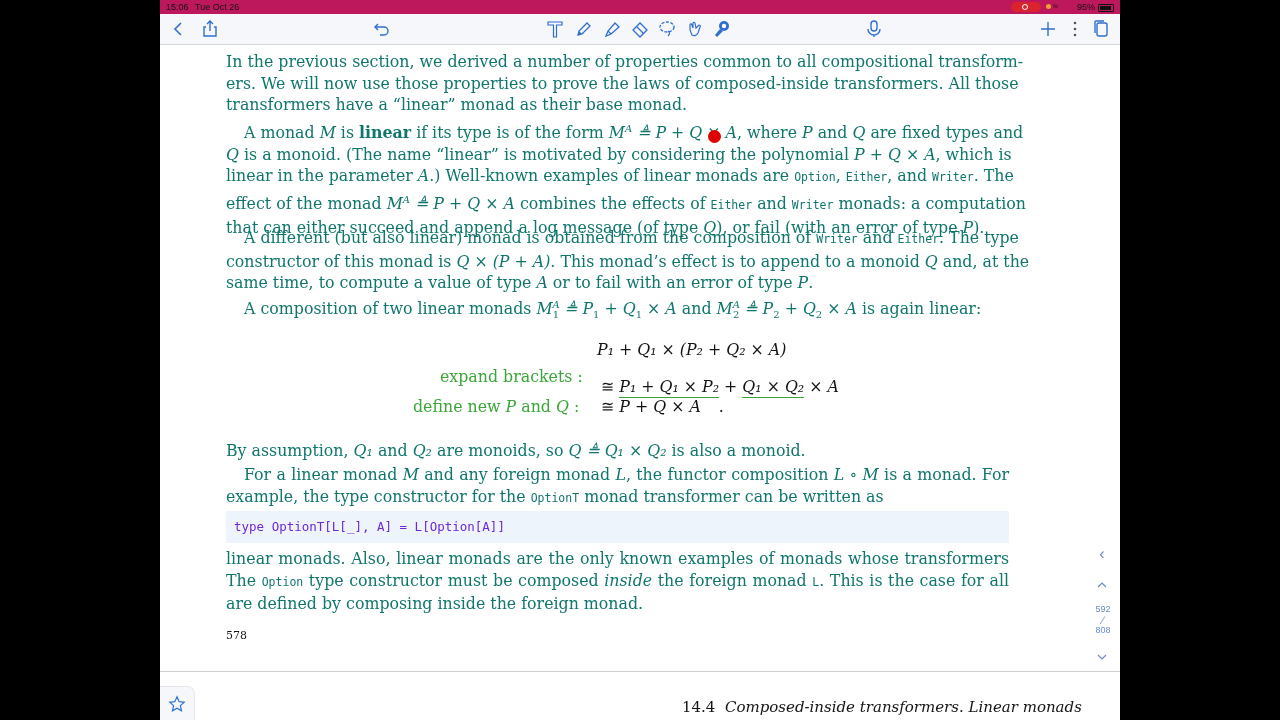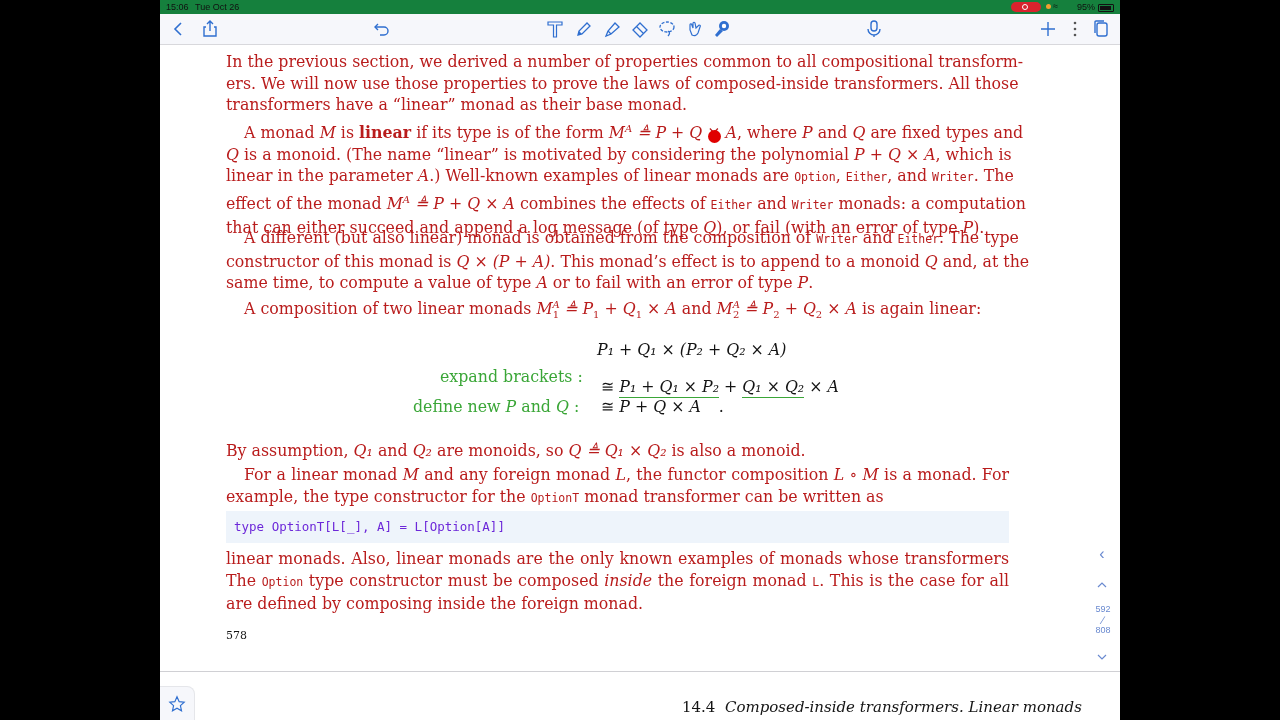--- a/index.html
+++ b/index.html
@@ -1,32 +1,32 @@
 <!DOCTYPE html>
 <html><head>
 <meta charset="utf-8">
 <style>
   html, body { margin:0; padding:0; }
   body { width:1280px; height:720px; background:#000; position:relative; overflow:hidden; font-family:"DejaVu Serif", serif; }
   .screen { position:absolute; left:160px; top:0; width:960px; height:720px; background:#fff; overflow:hidden; }
-  .statusbar { position:absolute; left:0; top:0; width:960px; height:14px; background:#15803d; font-family:"Liberation Sans", sans-serif; font-size:9px; color:#111; }
+  .statusbar { position:absolute; left:0; top:0; width:960px; height:14px; background:#be185d; font-family:"Liberation Sans", sans-serif; font-size:9px; color:#111; }
   .statusbar .time { position:absolute; left:6px; top:2px; }
   .statusbar .date { position:absolute; left:35px; top:2px; }
   .statusbar .rec { position:absolute; left:851px; top:2px; width:30px; height:10px; background:#d9232d; border-radius:5px; }
   .statusbar .rec::after { content:""; position:absolute; left:11px; top:2px; width:4px; height:4px; border:1px solid #fff; border-radius:50%; }
   .statusbar .dot { position:absolute; left:886px; top:4px; width:5px; height:5px; background:#f0a030; border-radius:50%; }
   .statusbar .wifi { position:absolute; left:893px; top:1px; font-size:9px; }
   .statusbar .batt-pct { position:absolute; left:917px; top:2px; }
   .statusbar .batt { position:absolute; left:938px; top:4px; width:14px; height:6px; border:1px solid #111; border-radius:1px; }
   .statusbar .batt::after { content:""; position:absolute; left:1px; top:1px; width:11px; height:4px; background:#111; }
   .toolbar { position:absolute; left:0; top:14px; width:960px; height:30px; background:#f6f7fb; border-bottom:1px solid #d8d8dc; }
   .tb-icon { position:absolute; top:4px; width:22px; height:22px; color:#2f6fd0; font-family:"DejaVu Sans", sans-serif; font-size:16px; line-height:22px; text-align:center; cursor:pointer; }
   .tb-icon svg { width:20px; height:20px; margin-top:1px; }
   .page { position:absolute; left:66px; top:45px; width:783px; }
-  .p { position:absolute; left:0; width:783px; font-size:15.8px; line-height:21.5px; color:#b91c1c; text-align:justify; }
+  .p { position:absolute; left:0; width:783px; font-size:15.8px; line-height:21.5px; color:#0f766e; text-align:justify; }
   .line { display:block; white-space:nowrap; text-align-last:justify; }
   .line.last { text-align-last:left; }
   .ind { padding-left:18px; }
   .mono { font-family:"DejaVu Sans Mono", monospace; font-size:11.5px; }
   i.m { font-style:italic; }
   sub, sup { font-size:10px; }
   .eq { position:absolute; font-size:15.8px; color:#141414; white-space:nowrap; }
   .green { color:#3aa637; }
   .ul { border-bottom:1.3px solid #3aa637; padding-bottom:1px; }
   .code { position:absolute; left:0; top:466px; width:783px; height:32px; background:#eef4fb; }

